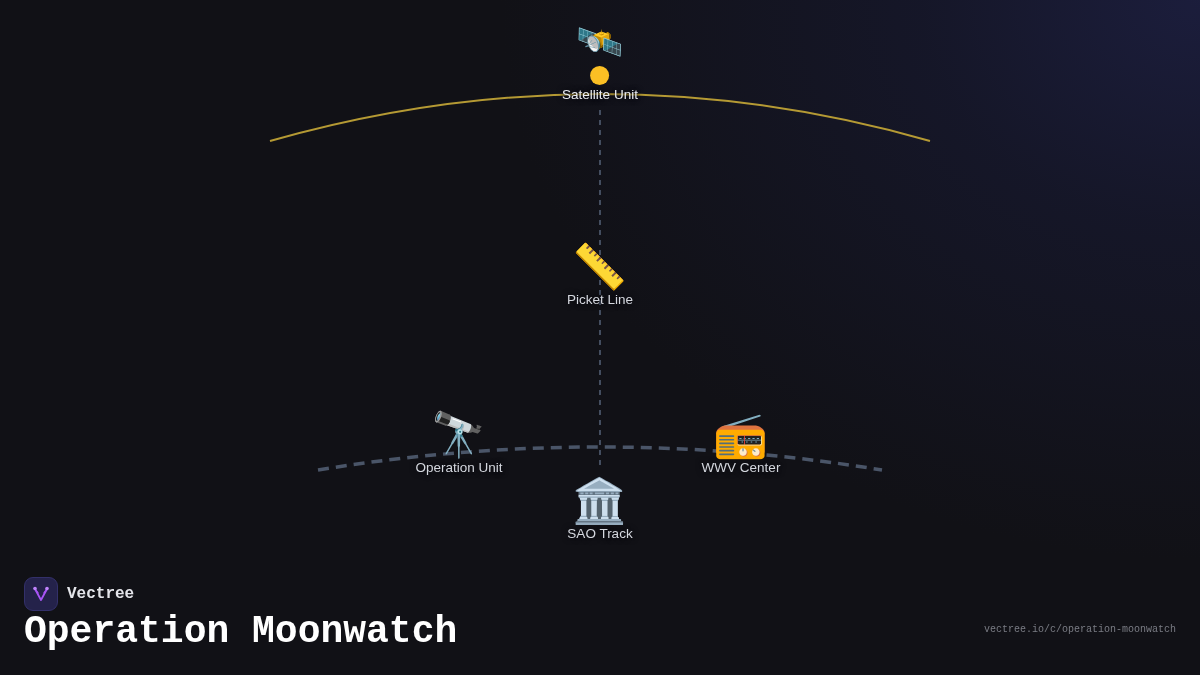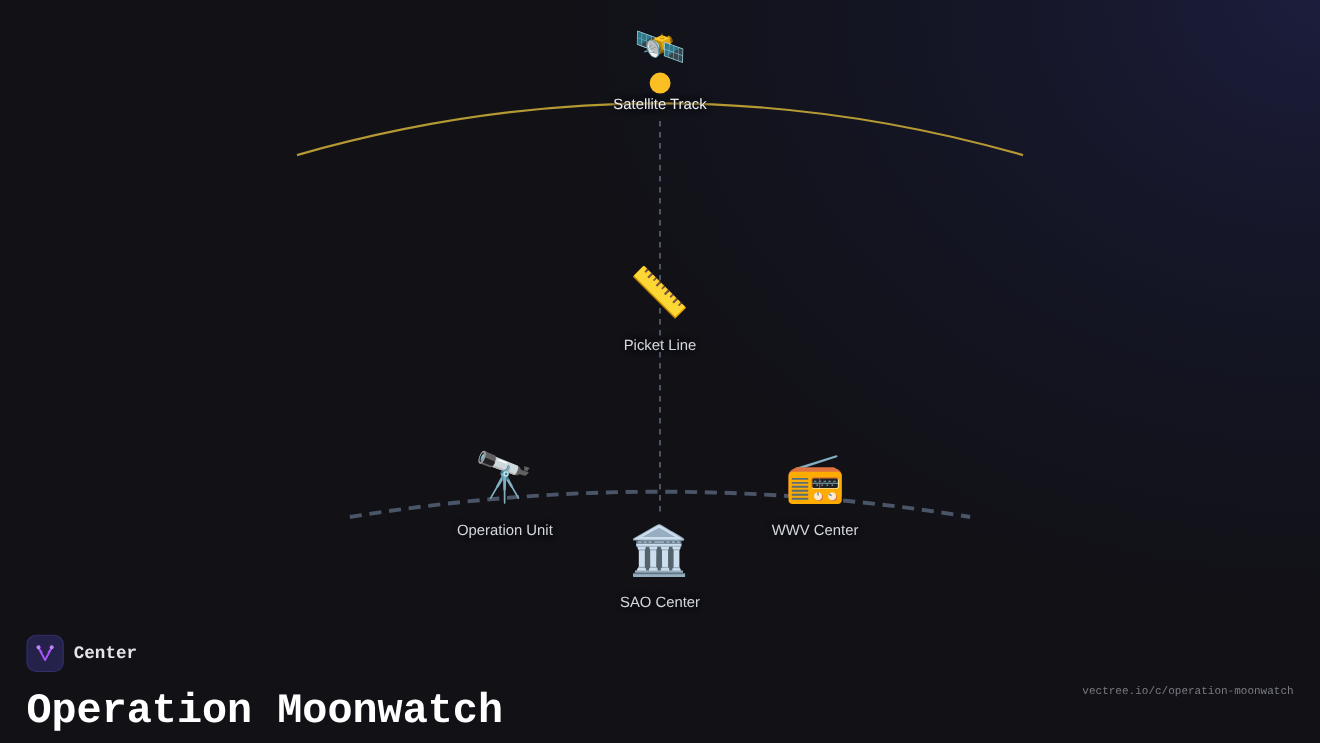--- a/index.html
+++ b/index.html
@@ -20,21 +20,21 @@
       position: absolute;
       display: flex; flex-direction: column; align-items: center;
       transform: translateX(-50%);
       white-space: nowrap;
     }
     .node .icon {
       font-size: 44px; line-height: 50px; height: 50px;
       font-family: "DejaVu Sans", sans-serif;
     }
     .node .label {
-      font-size: 13.5px; color: #d4d7de; margin-top: 14px;
+      font-size: 13.5px; color: #d4d7de; 
       text-shadow: 0 0 6px #111116, 0 0 3px #111116;
     }
     .node.satellite .icon { font-size: 38px; line-height: 40px; height: 40px; }
     .sat-dot {
       width: 19px; height: 19px; border-radius: 50%;
       background: #fbbf24; margin-top: 4px;
     }
     .node.satellite .label { margin-top: 2px; color: #eceef2; }
 
     .brand {
@@ -46,21 +46,21 @@
       background: #24224a; border: 1px solid #33306a;
       display: flex; align-items: center; justify-content: center;
     }
     .brand-name {
       font-family: "Liberation Mono", "DejaVu Sans Mono", monospace;
       font-weight: bold; font-size: 16px; color: #e4e5ea;
     }
     .title {
       position: absolute; left: 24px; top: 610px;
       font-family: "Liberation Mono", "DejaVu Sans Mono", monospace;
-      font-weight: bold; font-size: 38px; color: #ffffff; letter-spacing: 0px; margin-top: 15px;
+      font-weight: bold; font-size: 38px; color: #ffffff; letter-spacing: 0px;
     }
     .url {
       position: absolute; right: 24px; top: 624px;
       font-family: "Liberation Mono", "DejaVu Sans Mono", monospace;
       font-size: 10px; color: #7a7c84;
     }
   </style>
 </head>
 <body>
 
@@ -68,50 +68,50 @@
 
 <svg class="lines" width="1200" height="675" viewBox="0 0 1200 675">
   <path d="M 270 141 Q 600 47 930 141" fill="none" stroke="#b59a34" stroke-width="2"></path>
   <path d="M 318 470 Q 600 424 882 470" fill="none" stroke="#4a5568" stroke-width="3.5" stroke-dasharray="11 7"></path>
   <line x1="600" y1="110" x2="600" y2="466" stroke="#4a5568" stroke-width="1.8" stroke-dasharray="5 5"></line>
 </svg>
 
 <div class="node satellite" style="left:600px; top:22px;">
   <span class="icon">🛰️</span>
   <div class="sat-dot"></div>
-  <span class="label">Satellite Track</span>
+  <span class="label">Satellite Unit</span>
 </div>
 
 <div class="node" style="left:600px; top:242px;">
   <span class="icon">📏</span>
   <span class="label">Picket Line</span>
 </div>
 
 <div class="node" style="left:459px; top:410px;">
   <span class="icon">🔭</span>
   <span class="label">Operation Unit</span>
 </div>
 
 <div class="node" style="left:741px; top:410px;">
   <span class="icon">📻</span>
   <span class="label">WWV Center</span>
 </div>
 
 <div class="node" style="left:600px; top:476px;">
   <span class="icon">🏛️</span>
-  <span class="label">SAO Center</span>
+  <span class="label">SAO Track</span>
 </div>
 
 <div class="brand">
   <div class="brand-logo">
     <svg width="20" height="18" viewBox="0 0 20 18">
       <path d="M4 4 L10 15 L16 4" fill="none" stroke="#a855f7" stroke-width="1.8" stroke-linecap="round" stroke-linejoin="round"></path>
       <path d="M4 4 L7 8 M16 4 L13 8" fill="none" stroke="#a855f7" stroke-width="1.4" stroke-linecap="round"></path>
       <circle cx="4" cy="3.5" r="1.8" fill="#c084fc"></circle>
       <circle cx="16" cy="3.5" r="1.8" fill="#c084fc"></circle>
     </svg>
   </div>
-  <span class="brand-name">Center</span>
+  <span class="brand-name">Vectree</span>
 </div>
 
 <div class="title">Operation Moonwatch</div>
 
 <div class="url">vectree.io/c/operation-moonwatch</div>
 
 </body></html>

